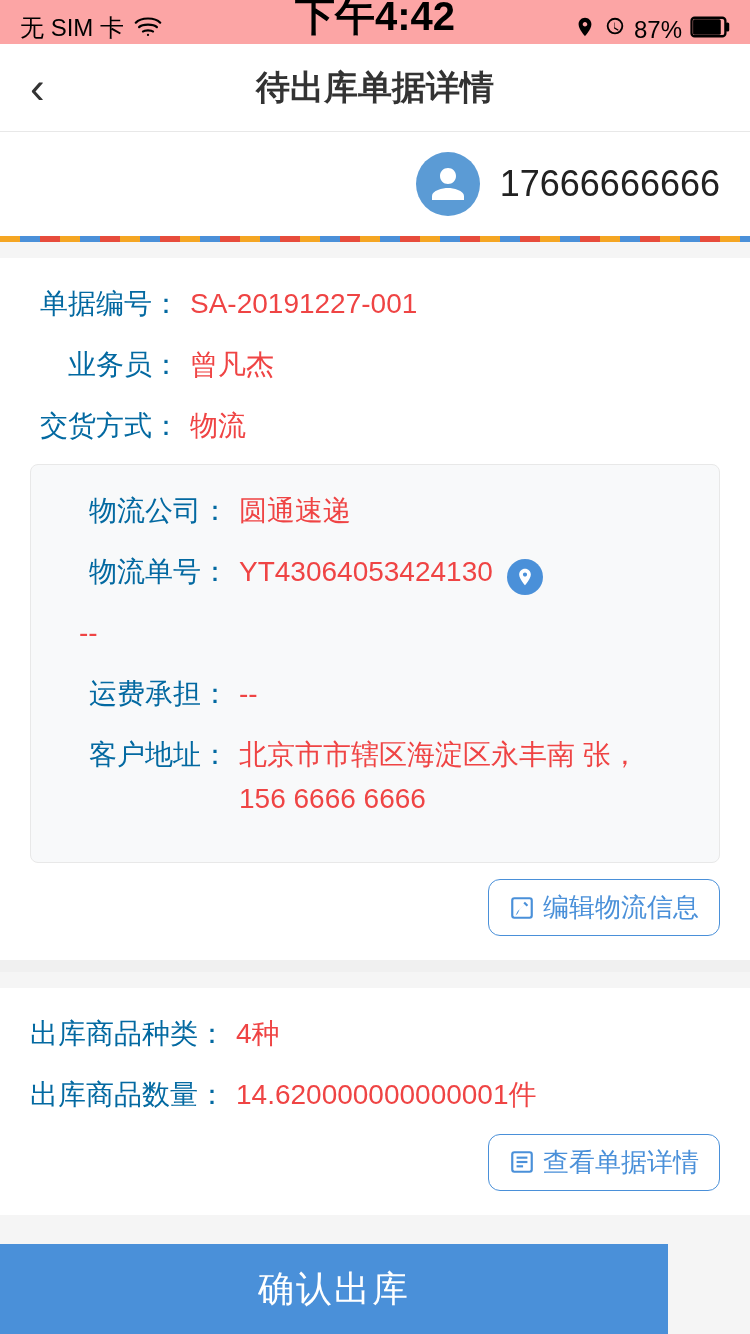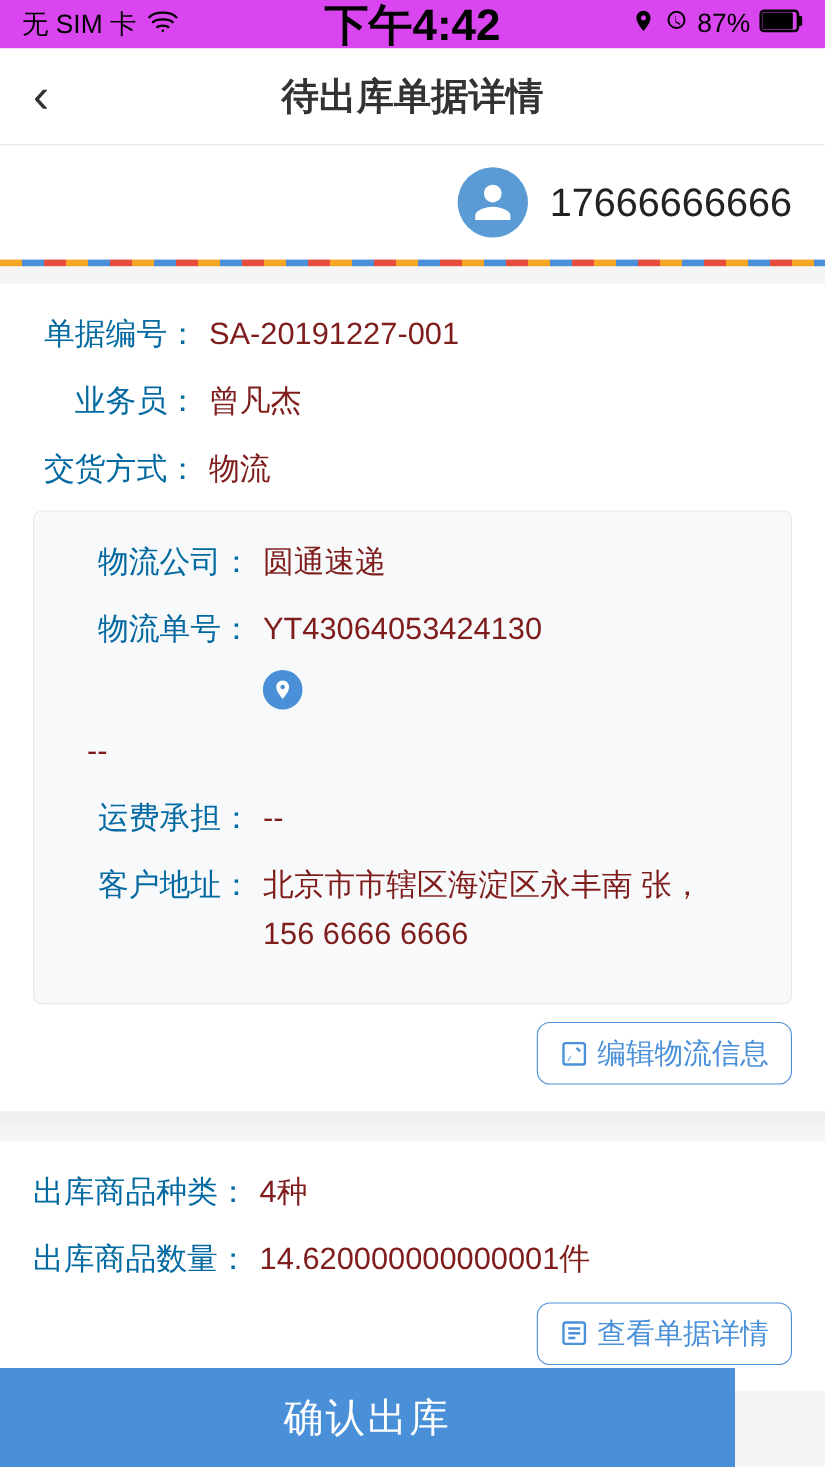--- a/index.html
+++ b/index.html
@@ -8,24 +8,24 @@
       font-family: -apple-system, "PingFang SC", "Helvetica Neue", Arial, sans-serif;
       background: #f5f5f5;
       width: 750px;
       min-height: 1334px;
       font-size: 28px;
       color: #333;
     }
 
     
     .status-bar {
-      background: #d946ef;
+      background: #fca5a5;
       height: 44px;
       display: flex;
-      align-items: center;
+      align-items: flex-end;
       justify-content: space-between;
       padding: 0 20px;
       font-size: 24px;
       color: #000;
     }
     .status-bar-left {
       display: flex;
       align-items: center;
       gap: 10px;
       font-size: 24px;
@@ -120,40 +120,39 @@
     }
     .info-row:last-child { margin-bottom: 0; }
     .info-label {
       color: #0369a1;
       min-width: 160px;
       text-align: right;
       padding-right: 10px;
       flex-shrink: 0;
     }
     .info-value {
-      color: #7f1d1d;
+      color: #ef4444;
       flex: 1;
     }
 
     
     .logistics-card {
       background: #f8f9fa;
       border: 1px solid #e8e8e8;
       border-radius: 8px;
       margin-top: 16px;
       padding: 24px 48px;
     }
     .logistics-card .info-row {
       margin-bottom: 16px;
     }
     .tracking-number {
       display: flex;
-      align-items: flex-start;
+      align-items: flex-end;
       gap: 14px;
-      flex-direction: column;
     }
     .location-icon {
       width: 36px;
       height: 36px;
       background: #4a90d9;
       border-radius: 50%;
       display: flex;
       align-items: center;
       justify-content: center;
       flex-shrink: 0;

